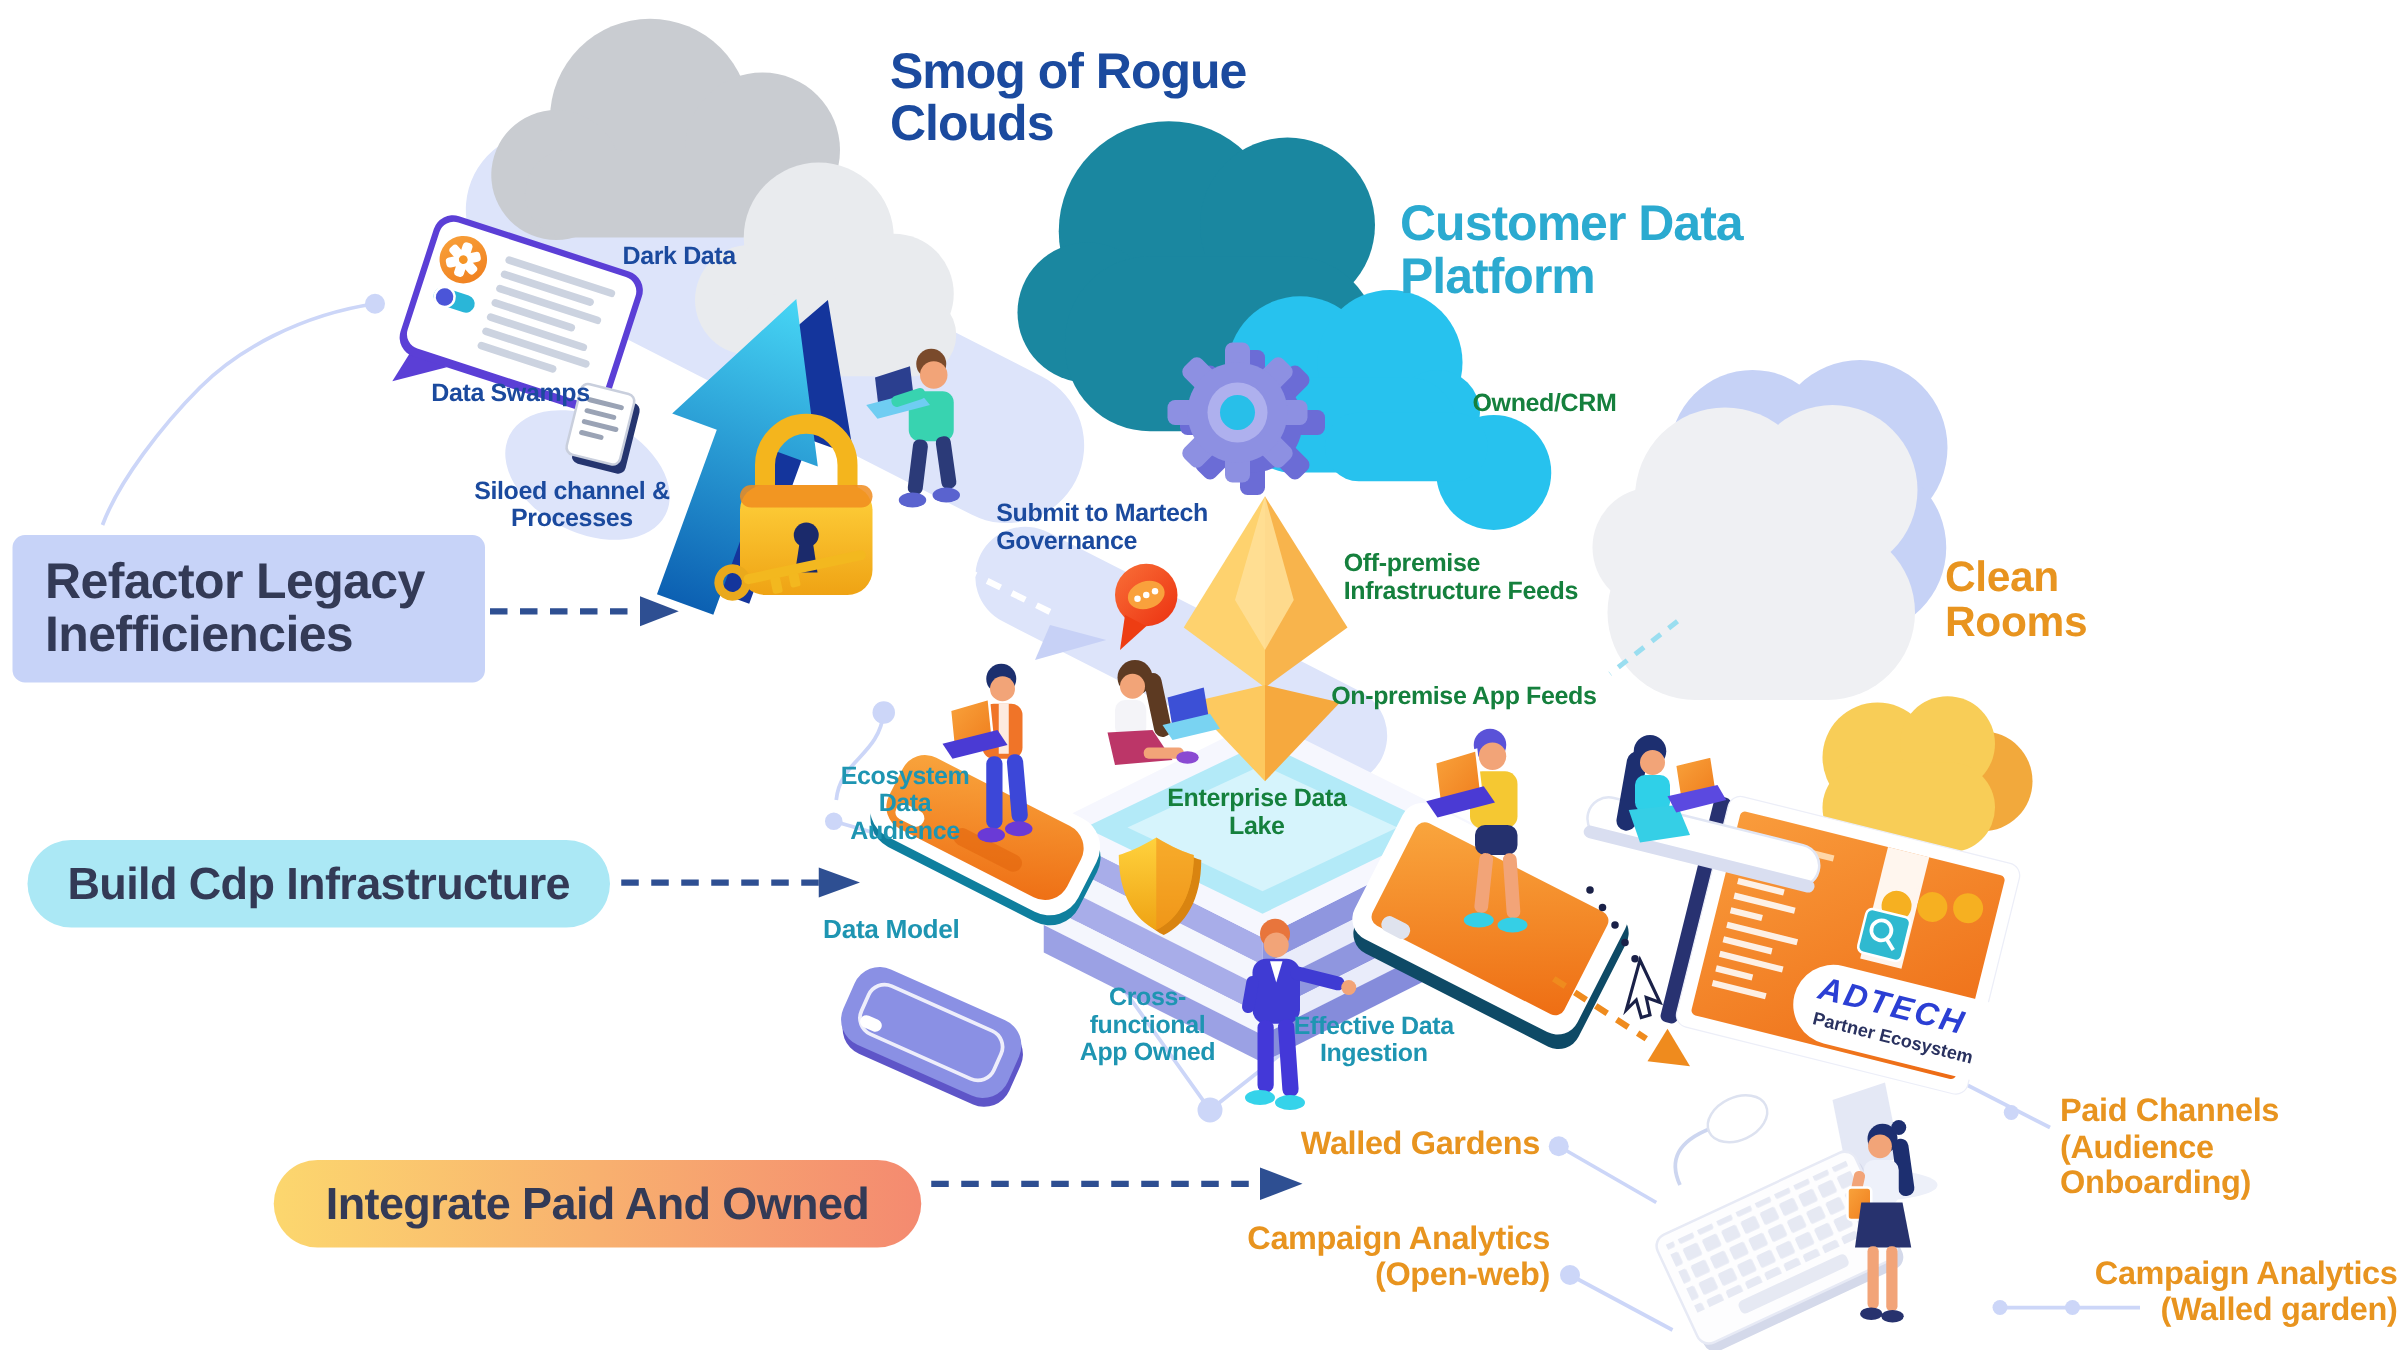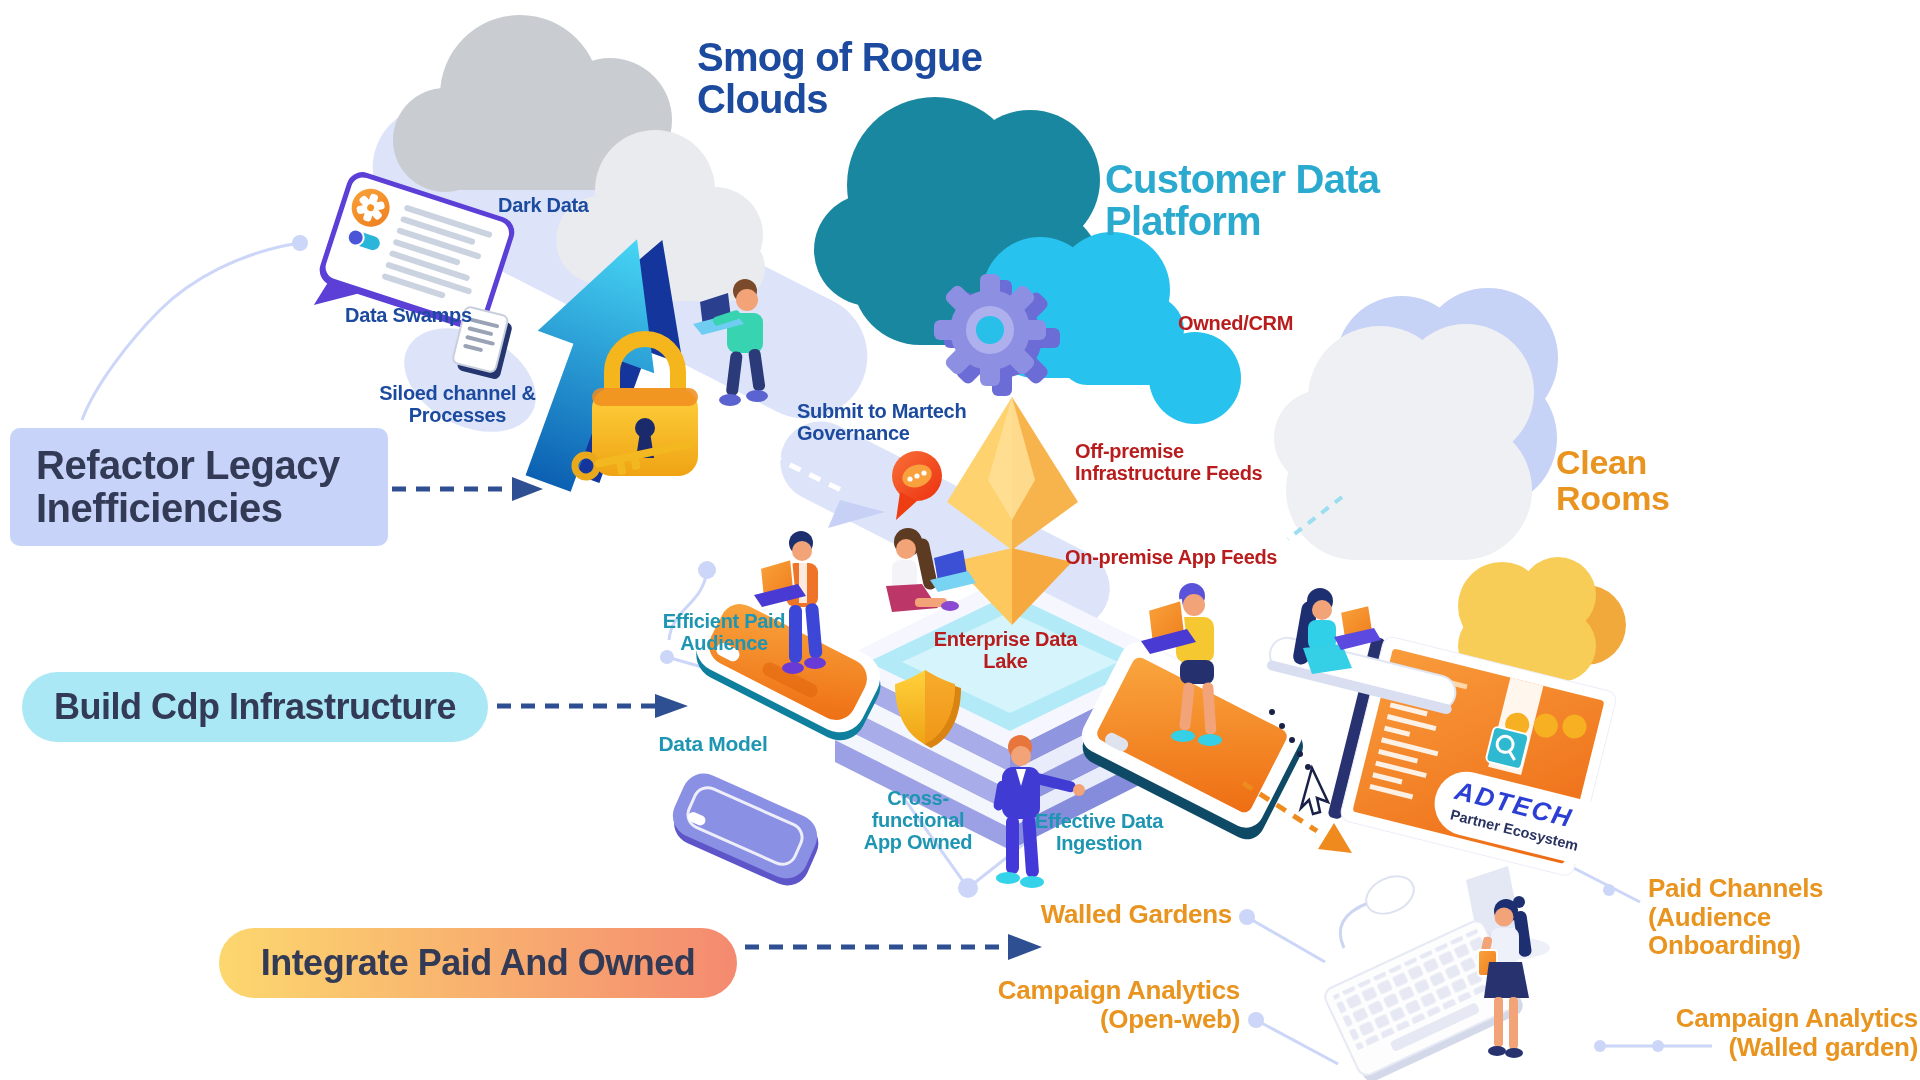--- a/index.html
+++ b/index.html
@@ -1,23 +1,23 @@
 <!DOCTYPE html>
 <html><head>
 <meta charset="utf-8">
 <style>
   html,body{margin:0;padding:0;background:#fff;}
   .canvas{position:relative;width:1920px;height:1080px;background:#ffffff;overflow:hidden;
           font-family:"Liberation Sans",sans-serif;}
   .art{position:absolute;left:0;top:0;z-index:1;}
   .lbl{position:absolute;z-index:3;font-weight:700;line-height:1.1;letter-spacing:-0.3px;}
   .lbl span{display:block;}
-  .navy{color:#1b4a9e;} .cyan{color:#b91c1c;} .teal{color:#1e95b2;} .orange{color:#e8941f;}
+  .navy{color:#1b4a9e;} .cyan{color:#15803d;} .teal{color:#1e95b2;} .orange{color:#e8941f;}
   .s21{font-size:21px;} .s22{font-size:20px;} .s26{font-size:26px;}
-  .title{font-size:40px;line-height:1.06;letter-spacing:-0.8px;}
+  .title{font-size:40px;line-height:1.06;letter-spacing:-0.8px;margin-left:15px;}
   .t34{font-size:34px;line-height:1.06;margin-top:16px;}
   .center{text-align:center;} .right{text-align:right;}
   .pill{position:absolute;z-index:3;display:flex;align-items:center;color:#333a56;font-weight:700;letter-spacing:-0.5px;}
   .pill span{display:block;}
   #pill-refactor{left:10px;top:428px;width:352px;height:118px;background:#c7d3f8;border-radius:10px;
                  font-size:40px;line-height:1.08;padding-left:26px;}
   #pill-build{left:22px;top:672px;width:466px;height:70px;background:#abe8f5;border-radius:35px;
               font-size:36px;justify-content:center;}
   #pill-integrate{left:219px;top:928px;width:518px;height:70px;border-radius:35px;
               background:linear-gradient(90deg,#fcd76e,#f48a70);font-size:36px;justify-content:center;}
@@ -481,21 +481,21 @@
       <span>Infrastructure Feeds</span>
 </div>
 <div class="lbl cyan s22" style="left:1065px;top:546px">
   <span>On-premise App Feeds</span>
 </div>
 <div class="lbl cyan s22 center" style="left:928px;top:628px;width:155px">
   <span>Enterprise Data</span>
       <span>Lake</span>
 </div>
 <div class="lbl teal s22 center" style="left:650px;top:610px;width:148px">
-  <span>Efficient Paid</span>
+  <span>Ecosystem Data</span>
       <span>Audience</span>
 </div>
 <div class="lbl teal s21 center" style="left:608px;top:732px;width:210px">
       <span>Data Model</span>
 </div>
 <div class="lbl teal s22 center" style="left:843px;top:787px;width:150px">
   <span>Cross-functional</span>
       <span>App Owned</span>
 </div>
 <div class="lbl teal s22 center" style="left:1025px;top:810px;width:148px">

